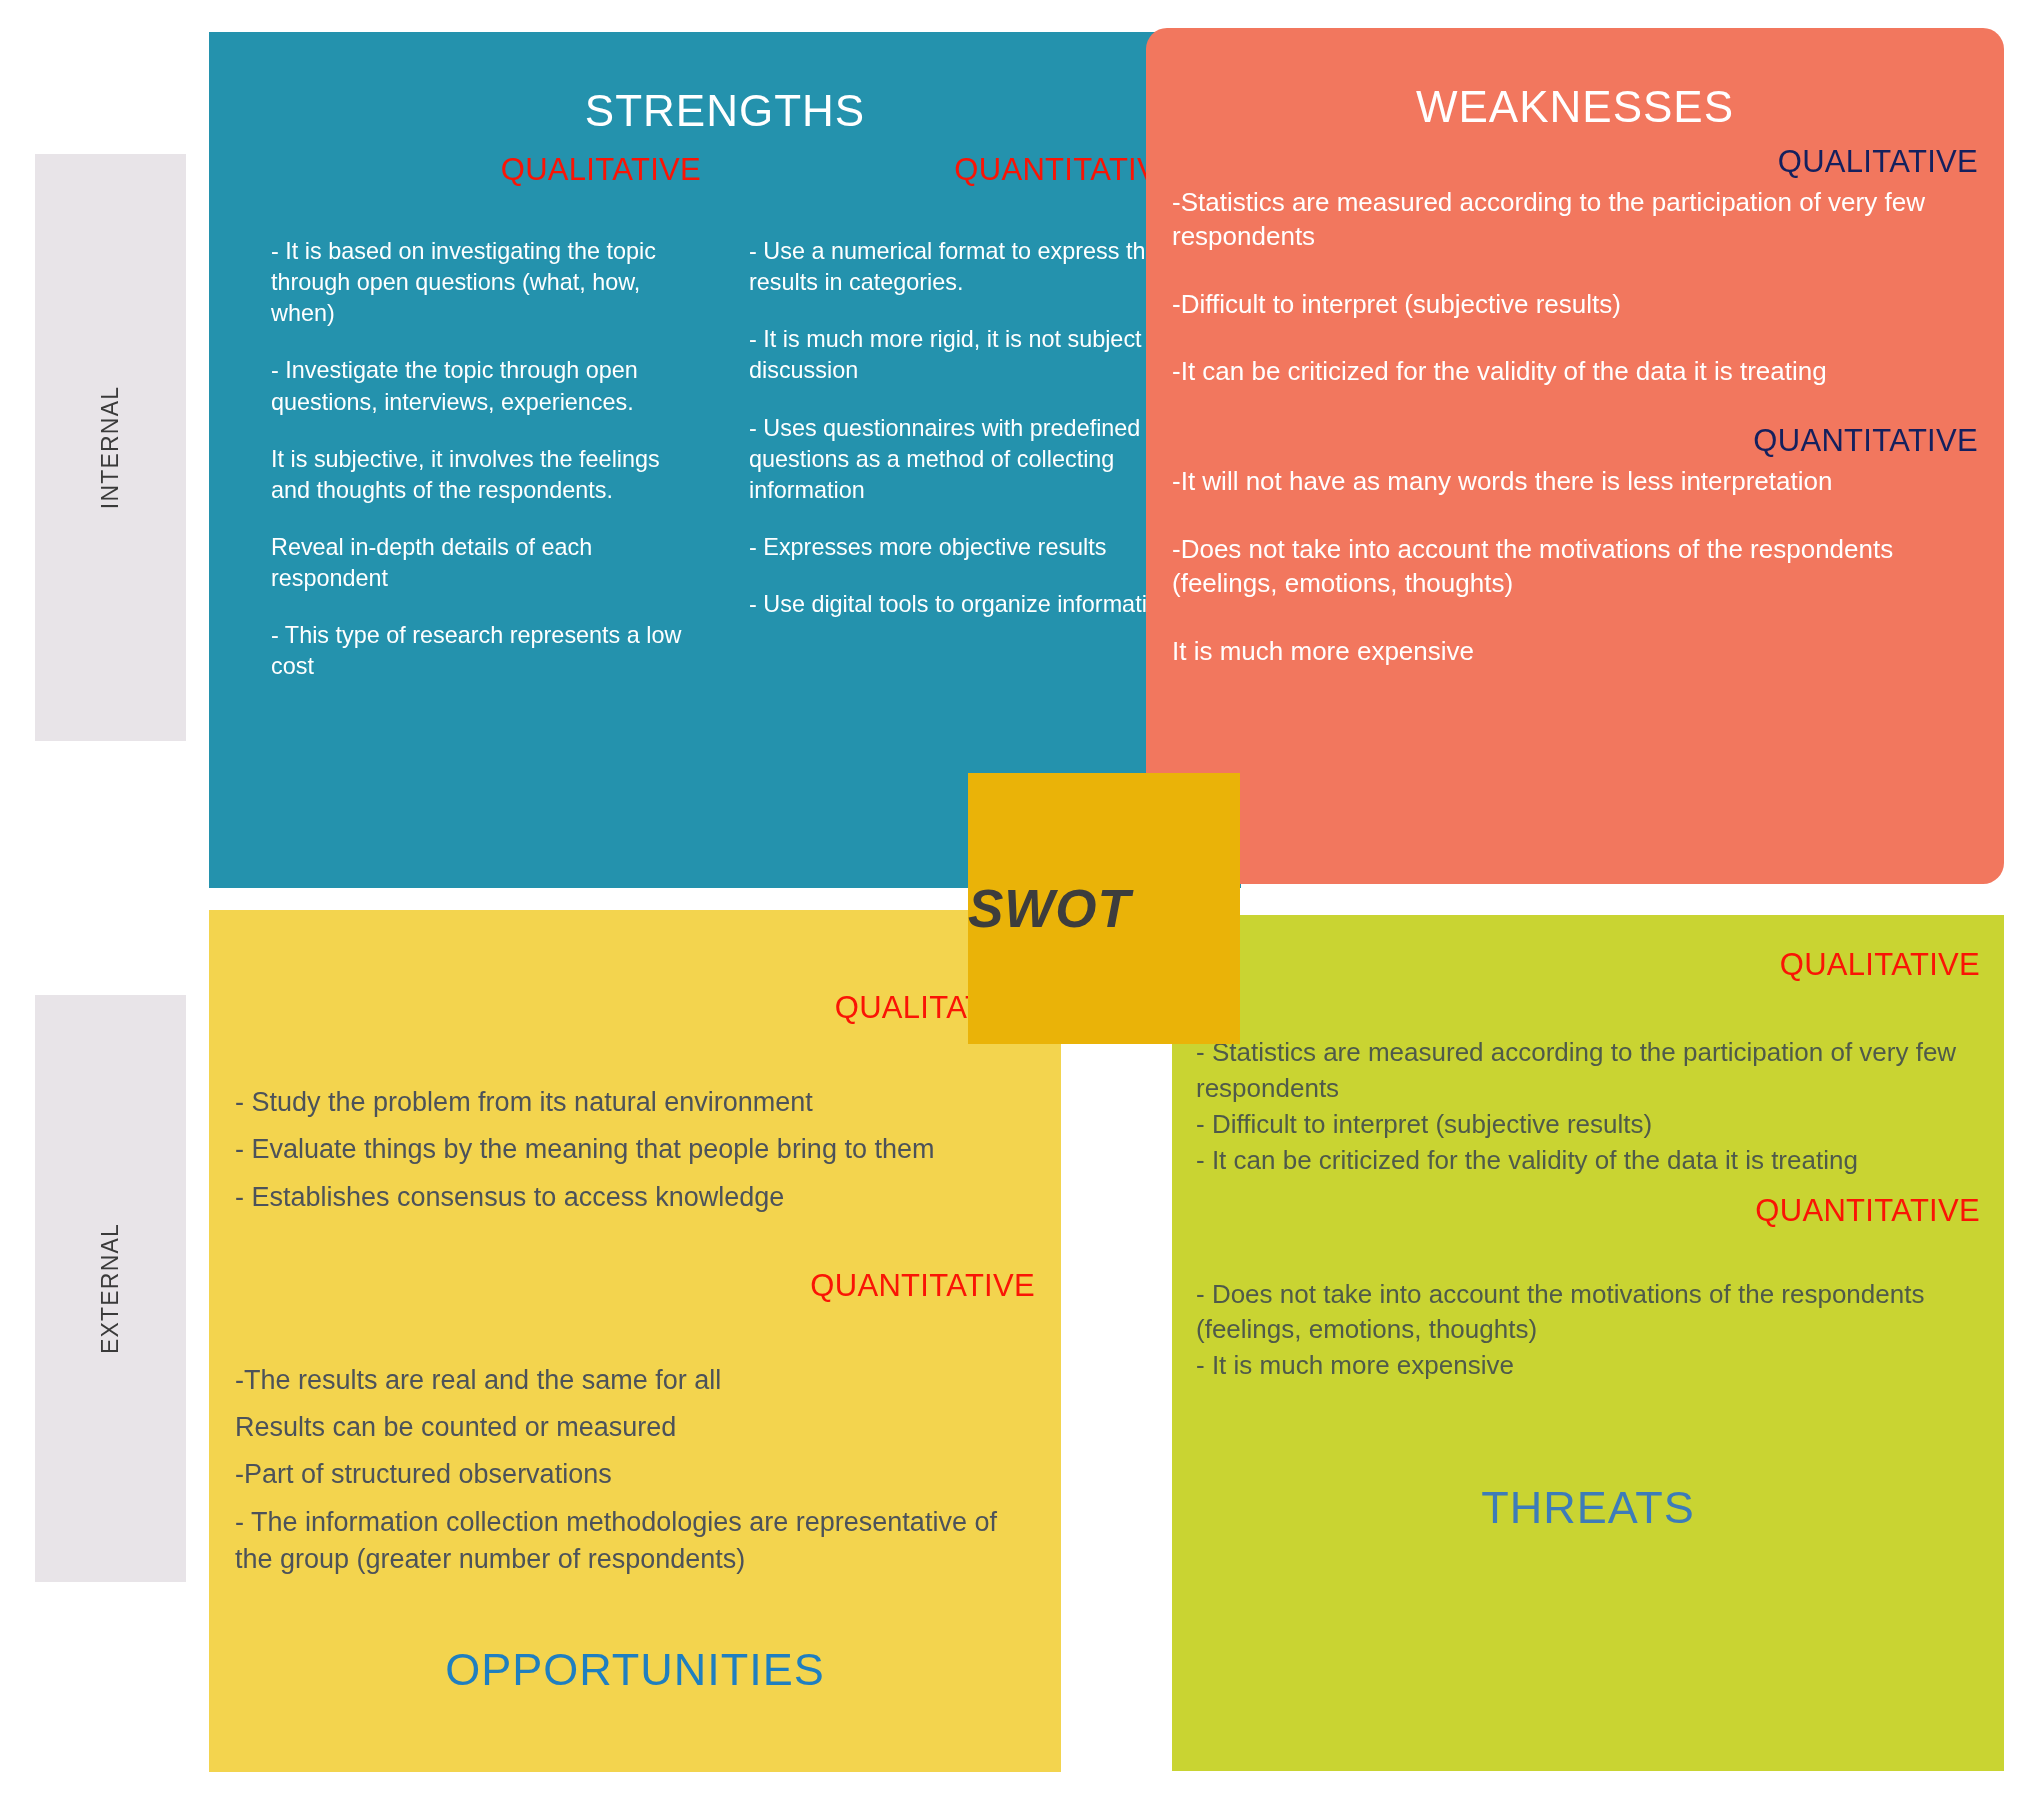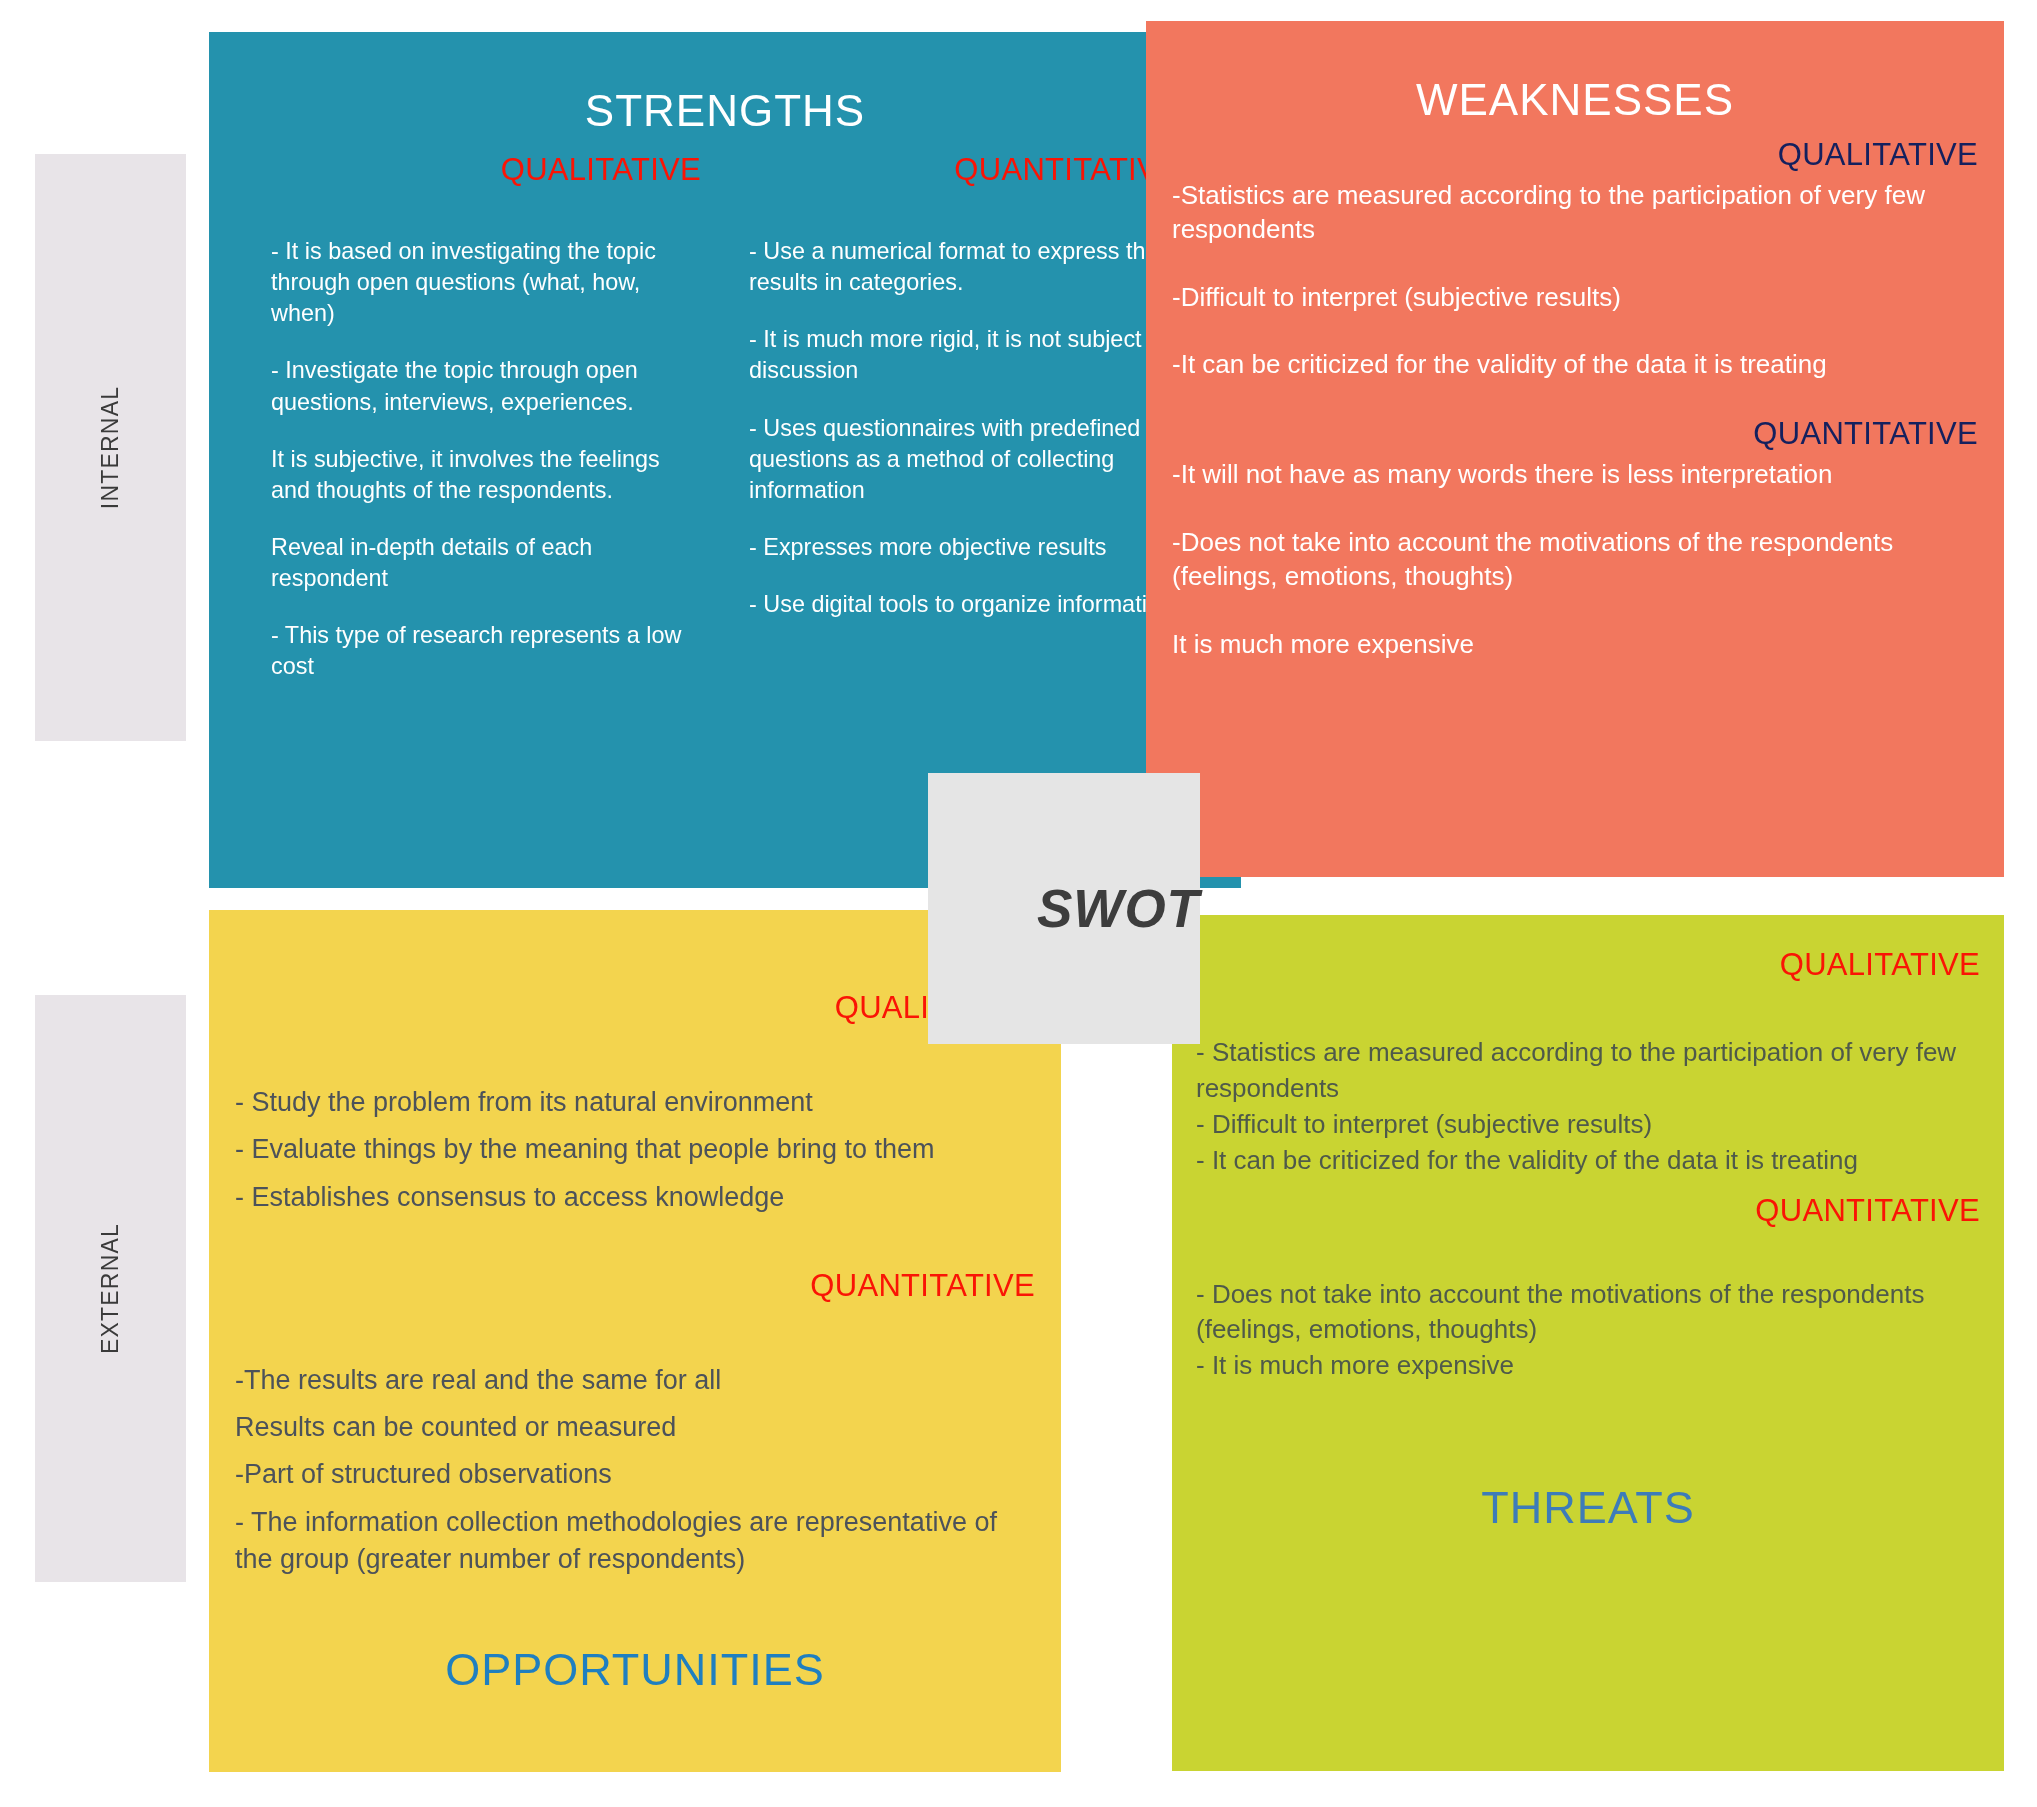--- a/index.html
+++ b/index.html
@@ -23,29 +23,29 @@
     font-size:23px;
     letter-spacing:1.2px;
     color:#3a3a3a;
   }
   #axis-internal { left:35px;  top:154px;  width:151px; height:587px; }
   #axis-external { left:35px;  top:995px; width:151px; height:587px; }
 
   
   .quad { position:absolute; }
   #quad-strengths     { left:209px;  top:32px;   width:1032px; height:856px; background:#2492ad; }
-  #quad-weaknesses    { left:1146px; top:21px;   width:858px; height:856px; background:#f2775e; }
+  #quad-weaknesses    { left:1146px; top:28px;   width:858px; height:856px; background:#f2775e;border-radius:21px; }
   #quad-opportunities { left:209px;  top:910px;  width:852px; height:862px; background:#f3d44e; }
   #quad-threats       { left:1172px; top:915px;  width:832px; height:856px; background:#c9d432; }
 
   
   #swot-center {
-    position:absolute; left:928px; top:773px; width:272px; height:271px;
-    background:#e5e5e5; z-index:10;
-    display:flex; align-items:center; justify-content:flex-end;
+    position:absolute; left:968px; top:773px; width:272px; height:271px;
+    background:#eab308; z-index:10;
+    display:flex; align-items:center; justify-content:flex-start;
   }
   #swot-center .swot-text {
     font-style:italic; font-weight:bold; font-size:53px;
     color:#3d3d3d; letter-spacing:1px;
   }
 
   
   .quad-title {
     text-align:center; font-size:44px; font-weight:400;
     letter-spacing:1px;

